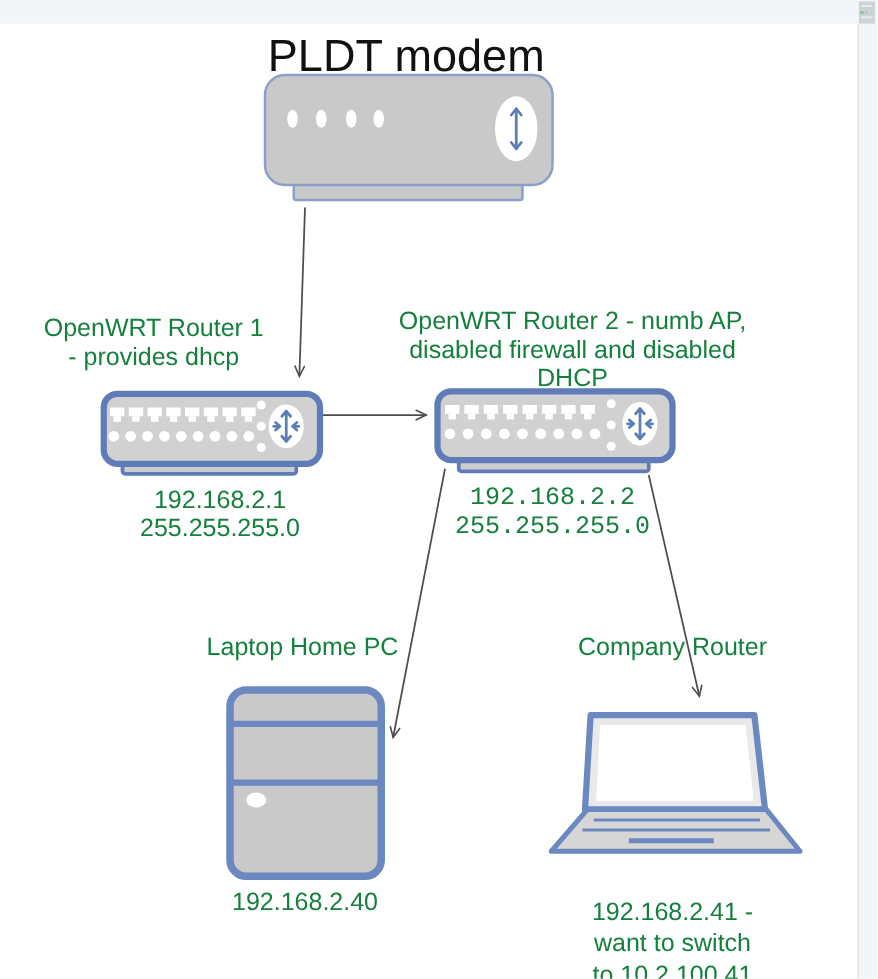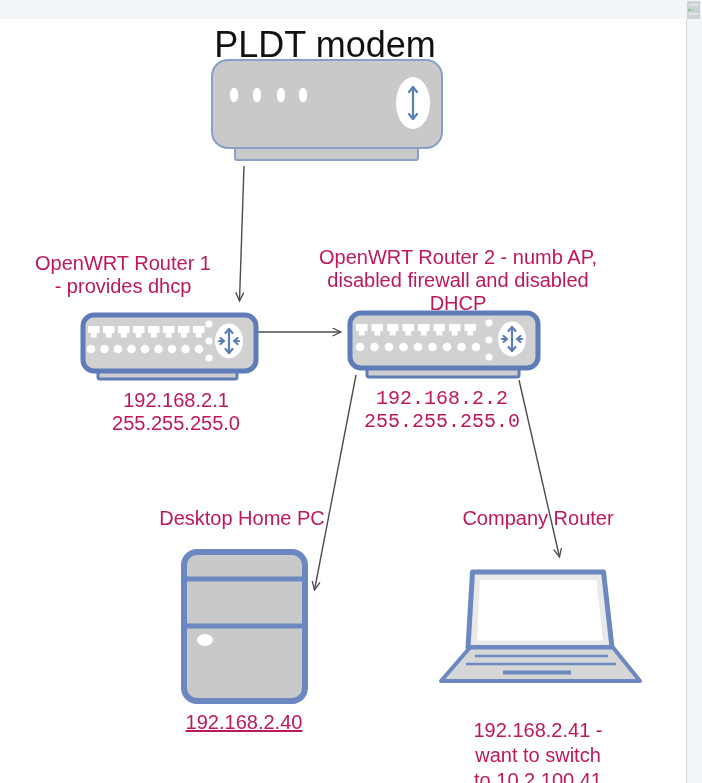--- a/index.html
+++ b/index.html
@@ -17,21 +17,21 @@
     background: #ffffff;
     border-right: 1px solid #d2d6d8;
     border-bottom: 1px solid #dfe2e4;
     margin-top: 19px;
   }
   .shapes { position: absolute; left: 0; top: 0; }
   .txt {
     position: absolute;
     text-align: center;
     white-space: pre-line;
-    color: #be185d;
+    color: #15803d;
     font-size: 20px;
     line-height: 23px;
   }
   .title {
     font-size: 36px;
     line-height: 44px;
     color: #111111;
   }
   .laptop-note { line-height: 25px; }
   .side-strip {
@@ -187,25 +187,25 @@
   <div class="txt" style="left:292px; top:227px; width:332px;text-align:center;">OpenWRT Router 2 - numb AP,
 disabled firewall and disabled
 DHCP</div>
 
   <div class="txt" style="left:76px; top:370px; width:200px;">192.168.2.1
 255.255.255.0</div>
 
   <div class="txt" style="left:342px; top:368px; width:200px;font-family:Liberation Mono, monospace;">192.168.2.2
 255.255.255.0</div>
 
-  <div class="txt" style="left:132px; top:488px; width:220px;">Desktop Home PC</div>
+  <div class="txt" style="left:132px; top:488px; width:220px;">Laptop Home PC</div>
 
   <div class="txt" style="left:428px; top:488px; width:220px;">Company Router</div>
 
-  <div class="txt" style="left:144px; top:692px; width:200px;text-decoration:underline;">192.168.2.40</div>
+  <div class="txt" style="left:144px; top:692px; width:200px;">192.168.2.40</div>
 
   <div class="txt laptop-note" style="left:428px; top:699px; width:220px;">192.168.2.41 -
 want to switch
 to 10.2.100.41</div>
 
 </div>
 
 <div class="side-strip">
   <svg class="scroll-icon" width="13" height="18" viewBox="0 0 13 18">
     <rect x="0" y="0" width="13" height="18" fill="#cdd2d6"></rect>

